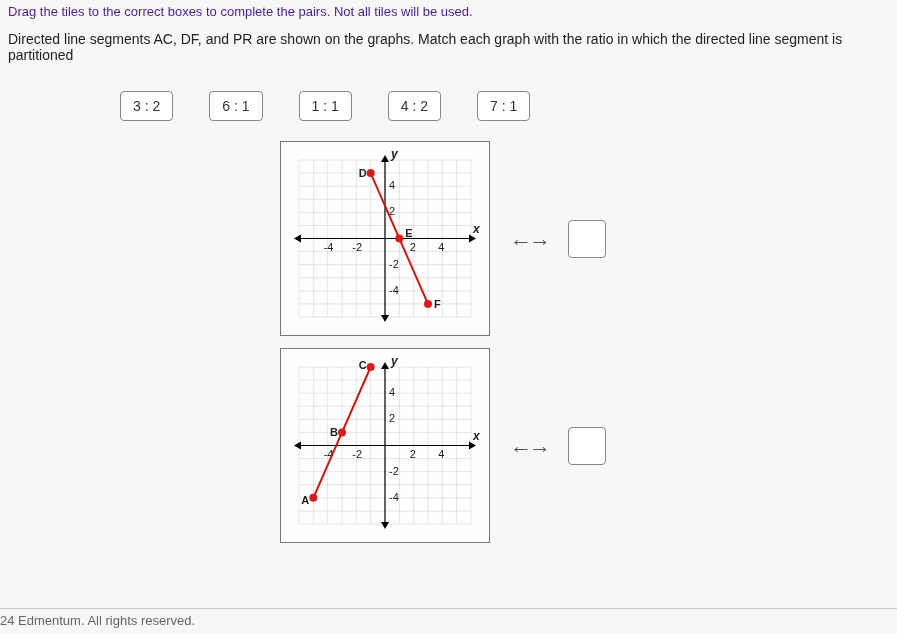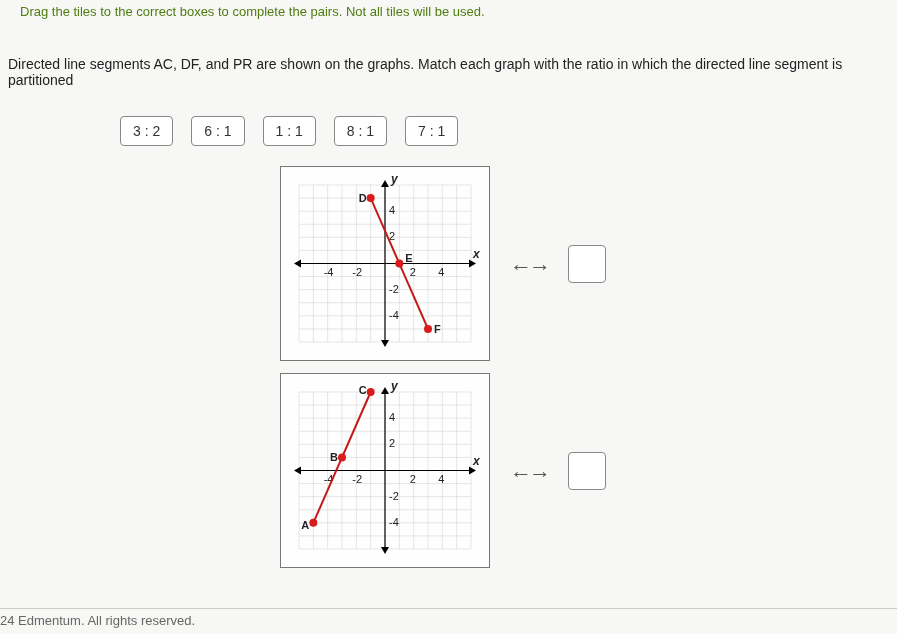--- a/index.html
+++ b/index.html
@@ -10,34 +10,32 @@
     body {
       font-family: Arial, sans-serif;
       background: #f7f7f5;
       width: 897px;
       height: 634px;
       overflow: hidden;
       position: relative;
       color: #333;
     }
     .instruction-faded {
-      color: #4d7c0f;
+      color: #4c1d95;
       font-size: 13px;
       padding: 4px 8px;
-      margin-left: 12px;
     }
     .instruction-main {
       font-size: 14px;
       padding: 8px;
       color: #222;
-      margin-top: 25px;
     }
     .tiles-row {
       display: flex;
-      gap: 18px;
+      gap: 36px;
       margin: 20px 0 20px 120px;
       align-items: flex-end;
     }
     .tile {
       border: 1px solid #888;
       border-radius: 4px;
       padding: 6px 12px;
       background: #fff;
       font-size: 14px;
       cursor: grab;
@@ -101,21 +99,21 @@
 </head>
 <body>
 
 <div class="instruction-faded">Drag the tiles to the correct boxes to complete the pairs. Not all tiles will be used.</div>
 <div class="instruction-main">Directed line segments AC, DF, and PR are shown on the graphs. Match each graph with the ratio in which the directed line segment is partitioned</div>
 
 <div class="tiles-row">
   <div class="tile">3 : 2</div>
   <div class="tile">6 : 1</div>
   <div class="tile">1 : 1</div>
-  <div class="tile">8 : 1</div>
+  <div class="tile">4 : 2</div>
   <div class="tile">7 : 1</div>
 </div>
 
 <div class="graphs-area">
 
   <div class="graph-row">
     <div class="graph-frame">
       <svg width="200" height="185" viewBox="0 0 200 185">
           <line x1="14" y1="171" x2="14" y2="14" stroke="#ccc" stroke-width="0.5"></line>
           <line x1="28.333333333333332" y1="171" x2="28.333333333333332" y2="14" stroke="#ccc" stroke-width="0.5"></line>

